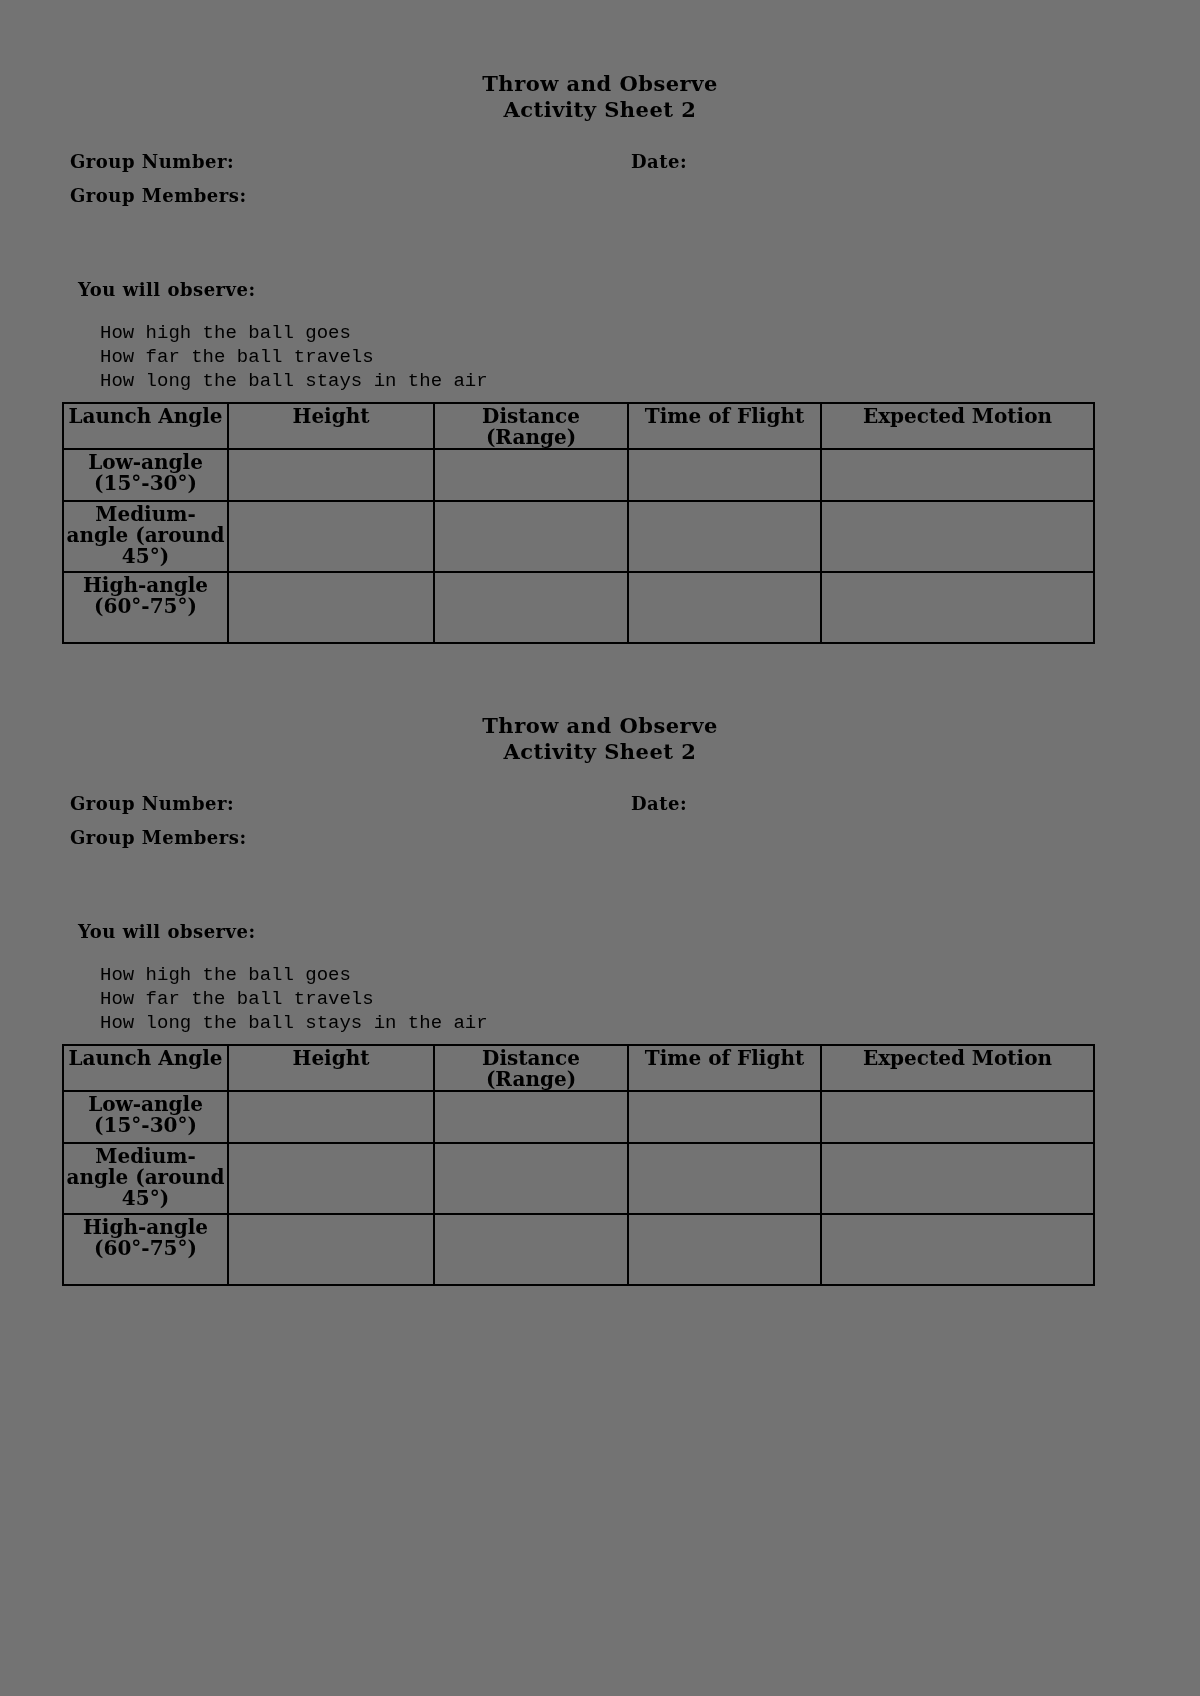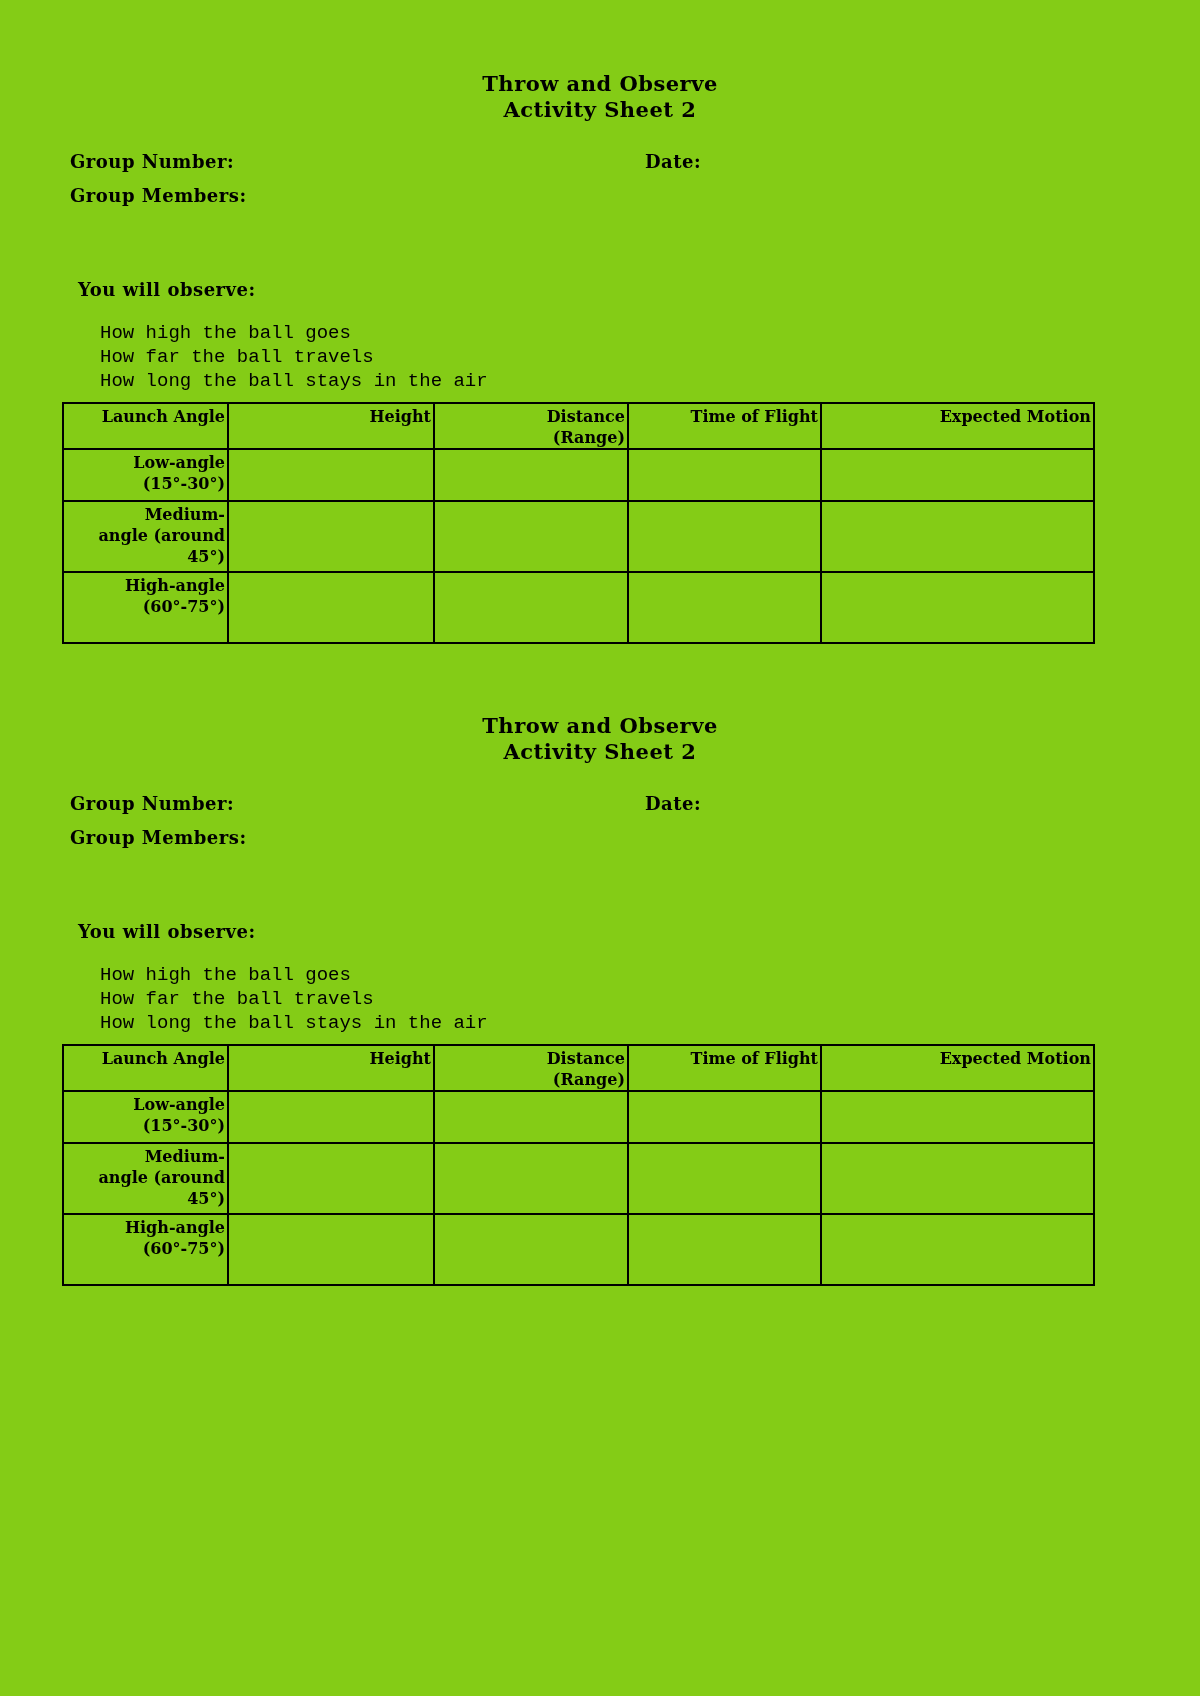--- a/index.html
+++ b/index.html
@@ -1,21 +1,21 @@
 <!DOCTYPE html>
 <html><head>
 <meta charset="utf-8">
 <style>
   * { margin: 0; padding: 0; box-sizing: border-box; }
   html, body { background: #ffffff; }
   .page {
     position: relative;
     width: 1200px;
     height: 1696px;
-    background: #84cc16;
+    background: #737373;
     color: #000000;
     font-family: "DejaVu Serif", serif;
     overflow: hidden;
   }
   .sheet { position: absolute; left: 0; width: 1200px; height: 600px; }
   .sheet.copy1 { top: 71px; }
   .sheet.copy2 { top: 713px; }
 
   .doc-title {
     position: absolute;
@@ -29,21 +29,21 @@
   }
   .bold-label {
     position: absolute;
     font-weight: bold;
     font-size: 18px;
     letter-spacing: 0.5px;
     white-space: nowrap;
     line-height: 25px;
   }
   .group-number { left: 70px; top: 78px; }
-  .date-label   { left: 645px; top: 78px; }
+  .date-label   { left: 631px; top: 78px; }
   .group-members{ left: 70px; top: 112px; text-align: center; }
   .observe-heading { left: 78px; top: 206px; }
 
   .observe-list {
     position: absolute;
     left: 100px; top: 250px;
     font-family: "Liberation Mono", monospace;
     font-size: 19px;
     line-height: 24px;
     white-space: nowrap;
@@ -52,23 +52,23 @@
   table.sheet-table {
     position: absolute;
     left: 62px; top: 331px;
     width: 1031px;
     border-collapse: collapse;
     table-layout: fixed;
   }
   .sheet-table th, .sheet-table td {
     border: 2px solid #000000;
     vertical-align: top;
-    text-align: right;
+    text-align: center;
     font-weight: bold;
-    font-size: 16px;
+    font-size: 20px;
     line-height: 21px;
     padding: 2px 2px 0 2px;
     overflow: hidden;
   }
   .sheet-table thead tr { height: 45px; }
   .sheet-table tbody tr.r1 { height: 52px; }
   .sheet-table tbody tr.r2 { height: 71px; margin-top: 31px; }
   .sheet-table tbody tr.r3 { height: 71px; }
 </style>
 </head>

